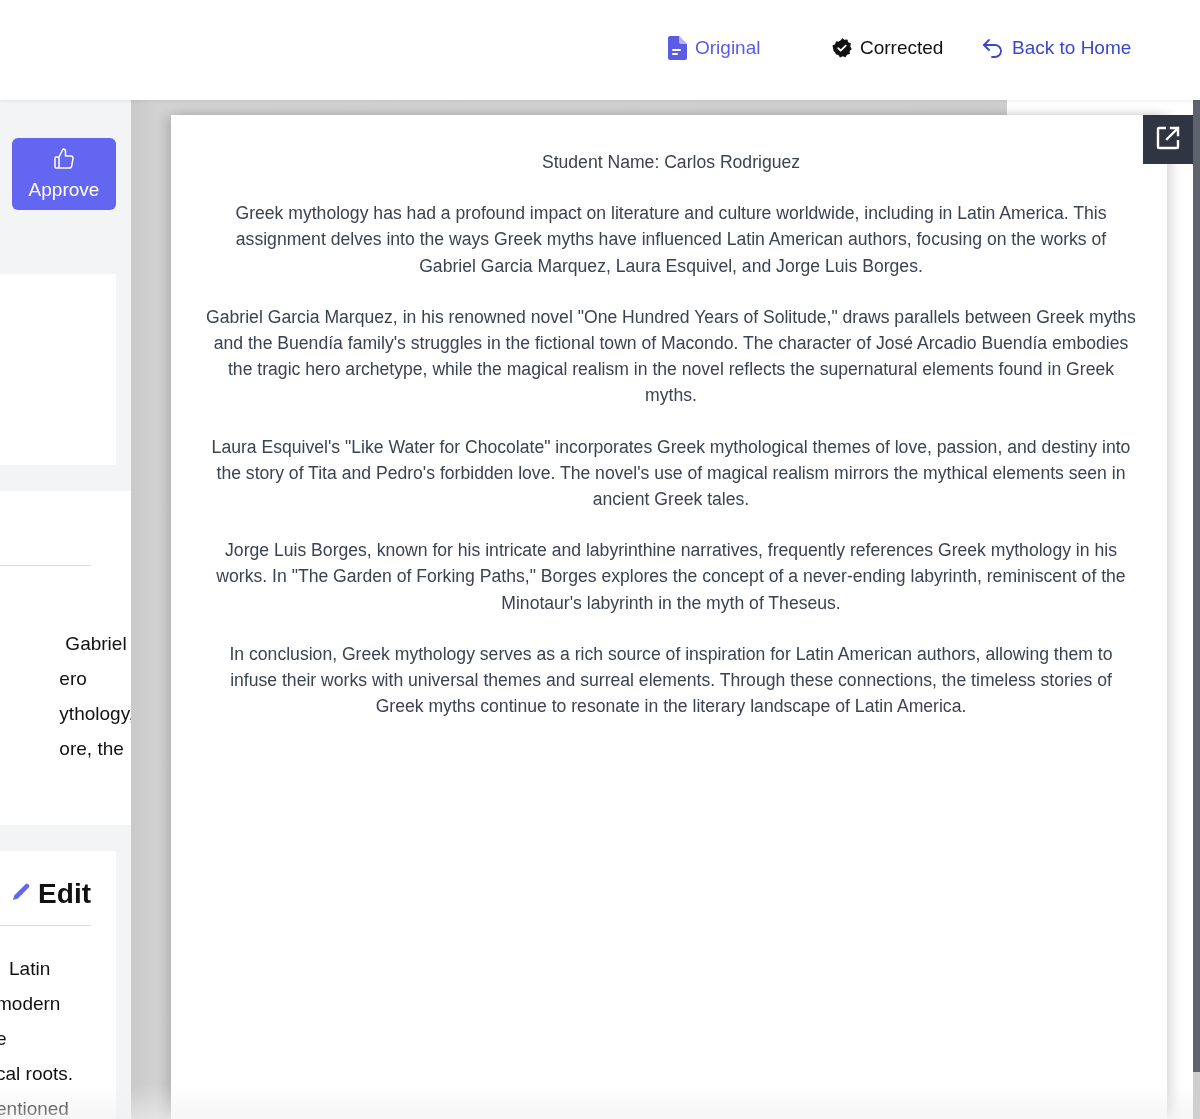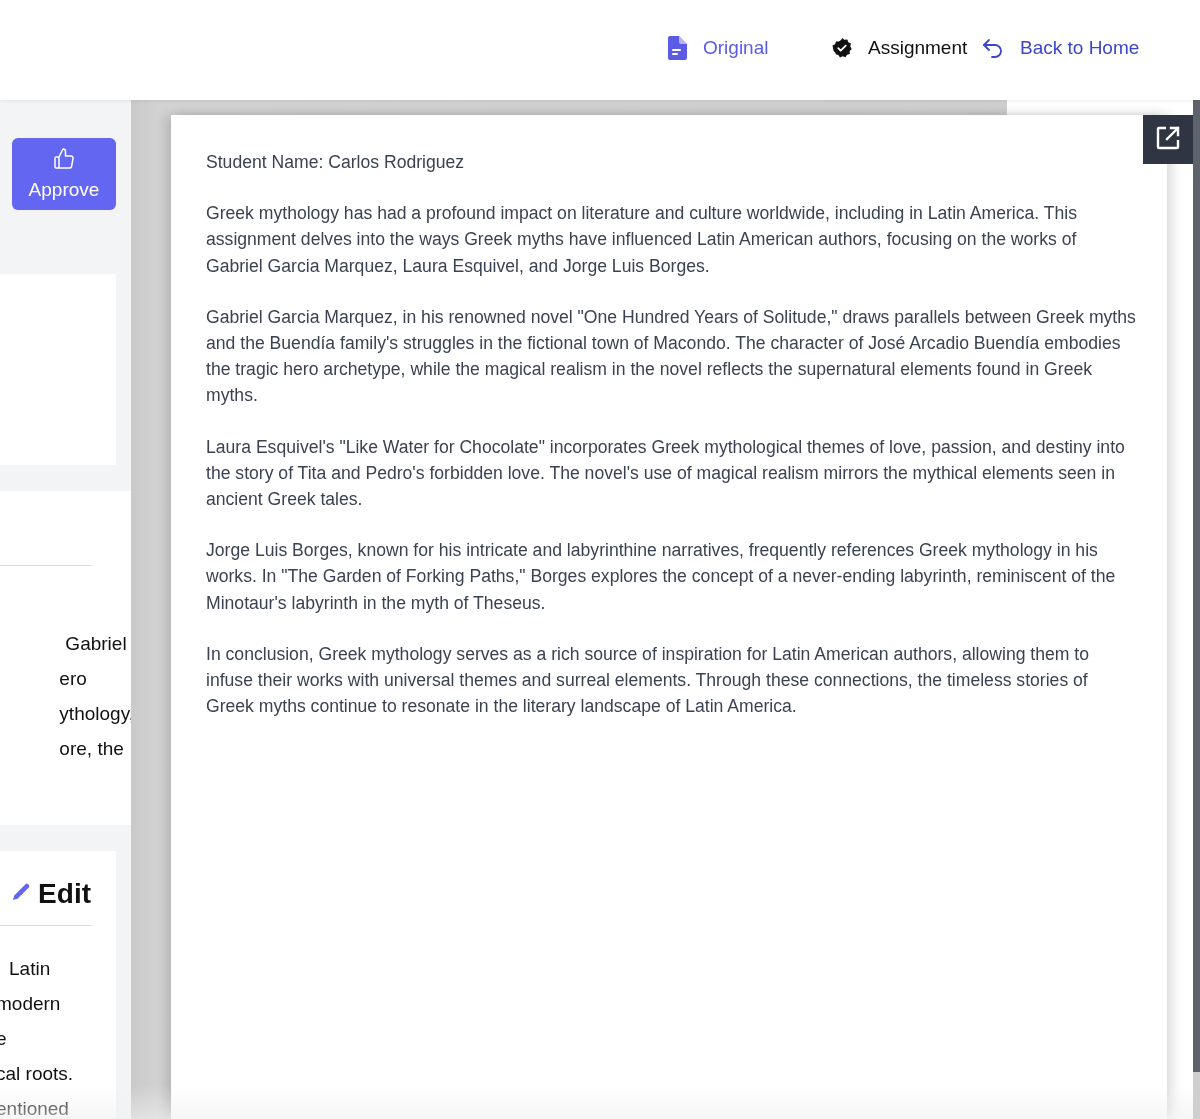--- a/index.html
+++ b/index.html
@@ -9,21 +9,21 @@
     font-family:"Liberation Sans", "DejaVu Sans", sans-serif;
   }
   .header {
     position:absolute; left:0; top:0; width:1200px; height:100px;
     background:#ffffff;
     box-shadow:0 1px 3px rgba(0,0,0,0.08);
     z-index:5;
   }
   .nav-link {
     position:absolute; top:34px; height:28px;
-    display:flex; align-items:center; gap:16px;
+    display:flex; align-items:center; gap:8px;
     font-size:19px; text-decoration:none; cursor:pointer;
   }
   .nav-original { left:668px; color:#5b5be6; }
   .nav-corrected { left:832px; color:#111111; }
   .nav-back { left:982px; color:#3b47c9; }
   .nav-link svg { display:block; }
 
   .left-panel {
     position:absolute; left:0; top:100px; width:131px; height:1019px;
     background:#f3f4f6;
@@ -55,20 +55,21 @@
   .card3 .card-lines { top:100px; }
   .card-lines div { text-align:left; }
   .edit-btn {
     position:absolute; top:27px; right:25px; display:flex; align-items:center; gap:6px;
     font-size:28px; font-weight:bold; color:#111111; cursor:pointer;
   }
 
   .viewer {
     position:absolute; left:131px; top:100px; width:876px; height:1019px;
     background:linear-gradient(to right, #c9c9c9 0%, #d2d2d2 3%, #cfcfcf 100%);
+    text-align:center;
   }
   .doc-page {
     position:absolute; left:40px; top:15px; width:996px; height:1004px;
     background:#ffffff;
     box-shadow:-6px 0 10px rgba(0,0,0,0.12), 6px 0 10px rgba(0,0,0,0.12);
   }
   .doc-text {
     position:absolute; left:35px; top:34px; width:930px;
     font-size:17.6px; line-height:26.2px; color:#3b4252;
     font-family:"Liberation Sans", "DejaVu Sans", sans-serif;
@@ -108,21 +109,21 @@
     </span>
     <span>Original</span>
   </a>
   <a class="nav-link nav-corrected">
     <span>
       <svg width="20" height="20" viewBox="0 0 20 20">
         <path d="M10 0l2.4 1.7 2.9-.2 1 2.7 2.6 1.3-.6 2.9 1.4 2.6-2 2.1.1 2.9-2.8.8-1.5 2.5-2.8-1-2.7 1.1-1.6-2.5-2.8-.7V15.1l-2-2.1L1.1 10.4.5 7.5 3.1 6.2l.9-2.8 2.9.1L9.3 1.7z" fill="#111111"></path>
         <path d="M6.2 10.2l2.5 2.5 5-5" stroke="#ffffff" stroke-width="1.8" fill="none" stroke-linecap="round" stroke-linejoin="round"></path>
       </svg>
     </span>
-    <span>Assignment</span>
+    <span>Corrected</span>
   </a>
   <a class="nav-link nav-back">
     <span>
       <svg width="22" height="22" viewBox="0 0 22 22">
         <path d="M7 3L2 8l5 5" stroke="#3b47c9" stroke-width="1.8" fill="none" stroke-linecap="round" stroke-linejoin="round"></path>
         <path d="M2 8h11a6 6 0 0 1 0 12h-3" stroke="#3b47c9" stroke-width="1.8" fill="none" stroke-linecap="round"></path>
       </svg>
     </span>
     <span>Back to Home</span>
   </a>

